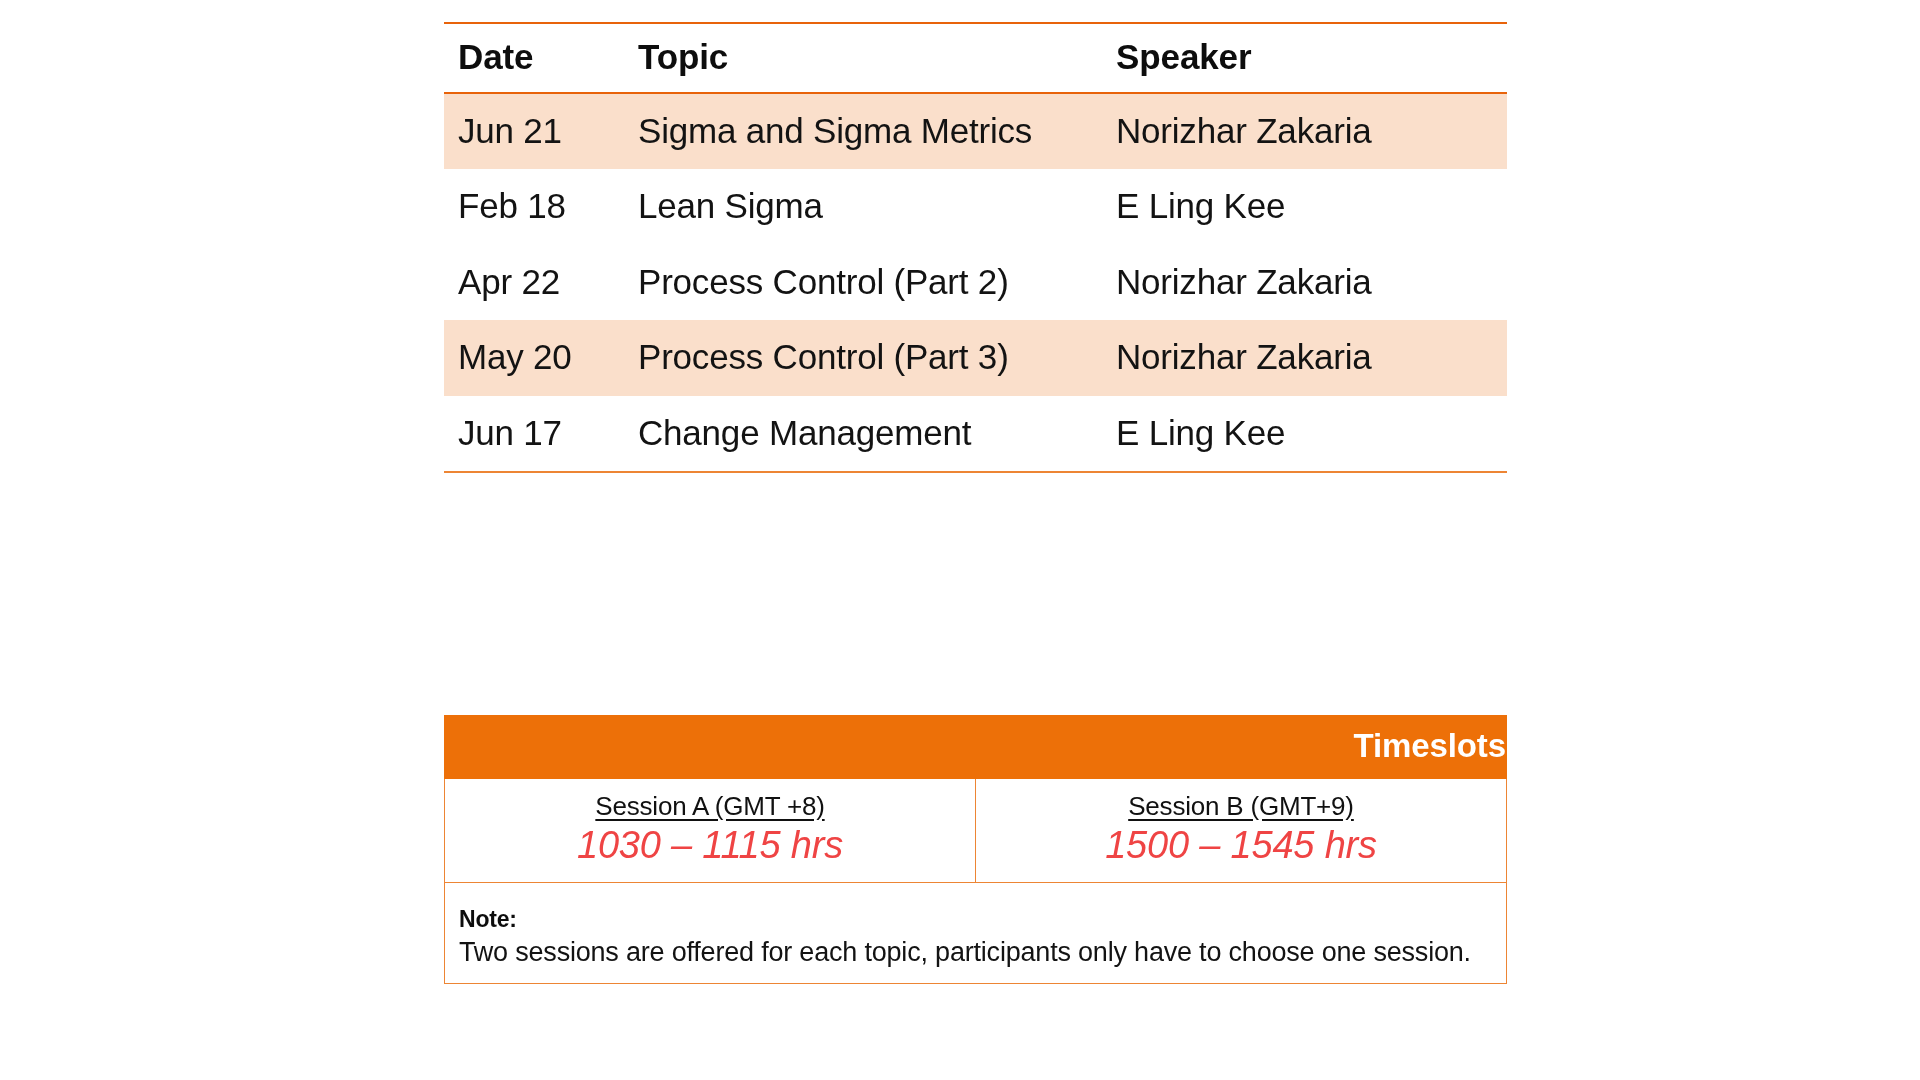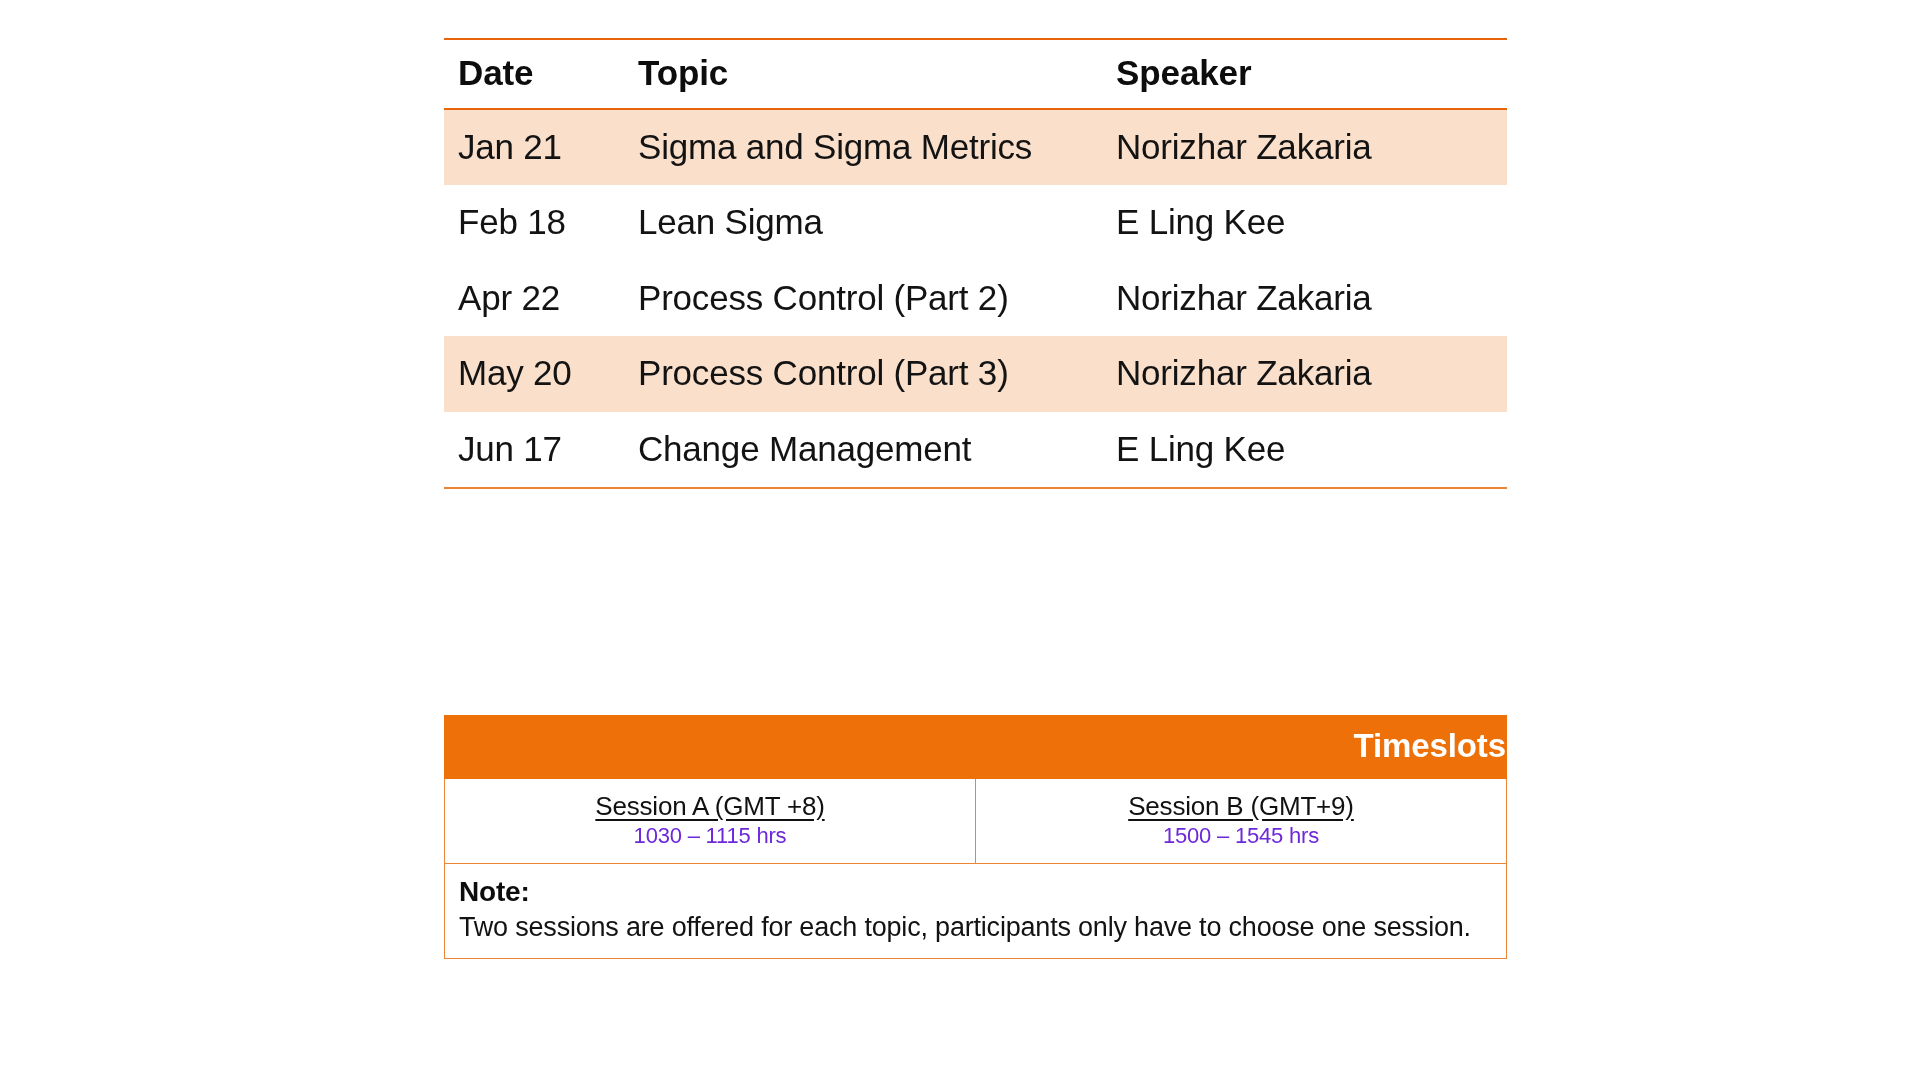--- a/index.html
+++ b/index.html
@@ -16,21 +16,21 @@
     position: relative;
     width: 1920px;
     height: 1080px;
     background: #ffffff;
   }
 
   
   #schedule-table {
     position: absolute;
     left: 444px;
-    top: 38px;
+    top: 22px;
     width: 1063px;
     border-collapse: collapse;
     table-layout: fixed;
   }
 
   #schedule-table col.c-date   { width: 180px; }
   #schedule-table col.c-topic  { width: 478px; }
   #schedule-table col.c-spk    { width: 405px; }
 
   #schedule-table thead tr {
@@ -104,42 +104,44 @@
     font-size: 26px;
     color: #111111;
     text-decoration: underline;
     text-underline-offset: 4px;
     line-height: 1.22;
     letter-spacing: -0.2px;
   }
 
   .session-time {
     display: block;
-    font-size: 22px;
-    color: #6d28d9;
+    font-size: 38px;
+    color: #ef4444;
     line-height: 1.2;
     letter-spacing: -0.2px;
+    font-style: italic;
   }
 
   #timeslots-table .note-cell {
     text-align: left;
     padding: 10px 0 14px 14px;
     border-left: 1.3px solid #ED8534;
     border-right: 1.3px solid #ED8534;
     border-bottom: 1.3px solid #ED8534;
     background: #ffffff;
   }
 
   .note-label {
     display: block;
-    font-size: 28px;
+    font-size: 23px;
     font-weight: bold;
     color: #0d0d0d;
     line-height: 1.28;
     letter-spacing: -0.2px;
+    margin-top: 12px;
   }
 
   .note-body {
     display: block;
     font-size: 27px;
     font-weight: normal;
     color: #131313;
     line-height: 1.28;
     letter-spacing: -0.2px;
     max-width: 1020px;
@@ -158,21 +160,21 @@
     </colgroup>
     <thead>
       <tr>
         <th>Date</th>
         <th>Topic</th>
         <th>Speaker</th>
       </tr>
     </thead>
     <tbody>
       <tr class="shaded">
-        <td>Jan 21</td>
+        <td>Jun 21</td>
         <td>Sigma and Sigma Metrics</td>
         <td>Norizhar Zakaria</td>
       </tr>
       <tr>
         <td>Feb 18</td>
         <td>Lean Sigma</td>
         <td>E Ling Kee</td>
       </tr>
       <tr>
         <td>Apr 22</td>

